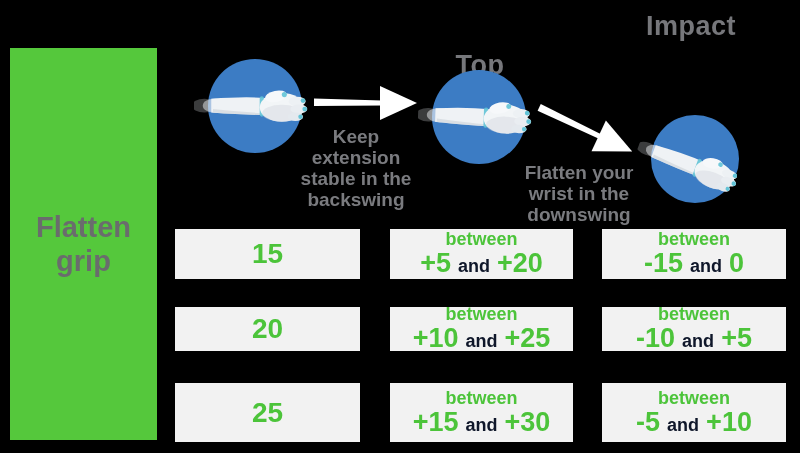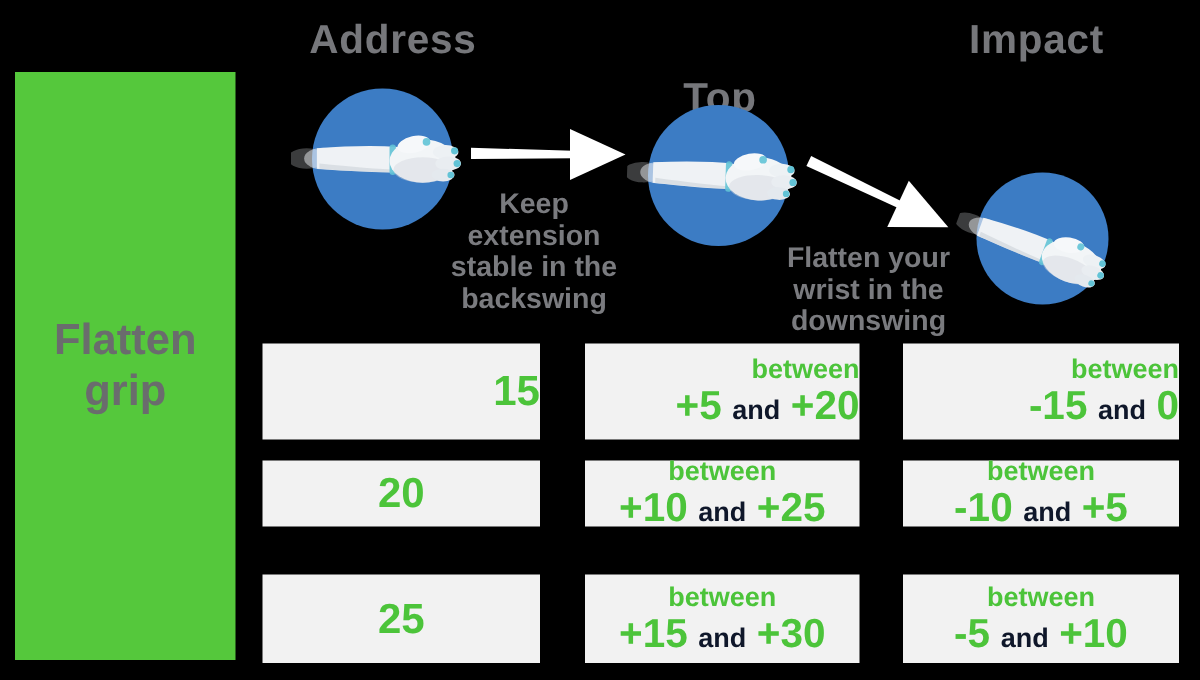--- a/index.html
+++ b/index.html
@@ -48,21 +48,21 @@
   .ann-backswing{left:281px;top:126px;}
   .ann-downswing{left:504px;top:162px;}
   
   .box{
     position:absolute;background:#F2F2F2;display:flex;flex-direction:column;
     align-items:center;justify-content:center;
   }
   .colA{left:175px;width:185px;}
   .colB{left:390px;width:183px;}
   .colC{left:602px;width:184px;}
-  .row0{top:229px;height:64px;align-items:flex-end;}
+  .row0{top:229px;height:50px;}
   .row1{top:307px;height:44px;}
   .row2{top:383px;height:59px;}
   .num-big{color:#4CC43A;font-weight:700;font-size:28px;line-height:30px;}
   .between{color:#4CC43A;font-weight:700;font-size:18px;line-height:19px;}
   .range{display:flex;align-items:baseline;gap:7px;}
   .range .num{color:#4CC43A;font-weight:700;font-size:27px;line-height:29px;}
   .range .and{color:#0f172a;font-weight:700;font-size:18px;}
 </style>
 </head>
 <body>
@@ -99,21 +99,20 @@
     </g>
   </defs>
 </svg>
 
 <div id="stage">
 
   <div class="panel">
     <div class="panel-label">Flatten grip</div>
   </div>
 
-  <div class="col-header hdr-address">Address</div>
   <div class="col-header hdr-top">Top</div>
   <div class="col-header hdr-impact">Impact</div>
 
   <div class="circle circ-address">
     <svg class="hand" viewBox="0 0 150 100">
       <use href="#hand-glyph"></use>
     </svg>
   </div>
   <div class="circle circ-top">
     <svg class="hand" viewBox="0 0 150 100">

